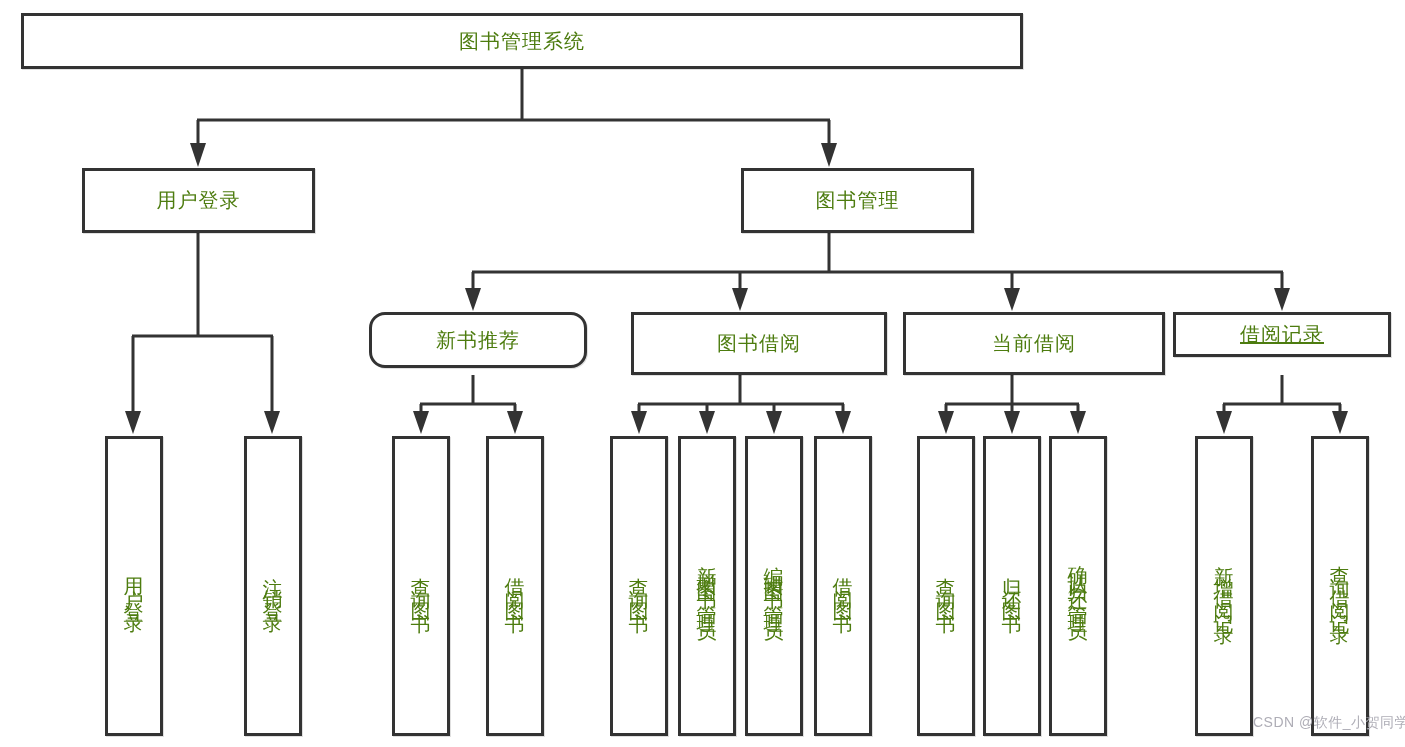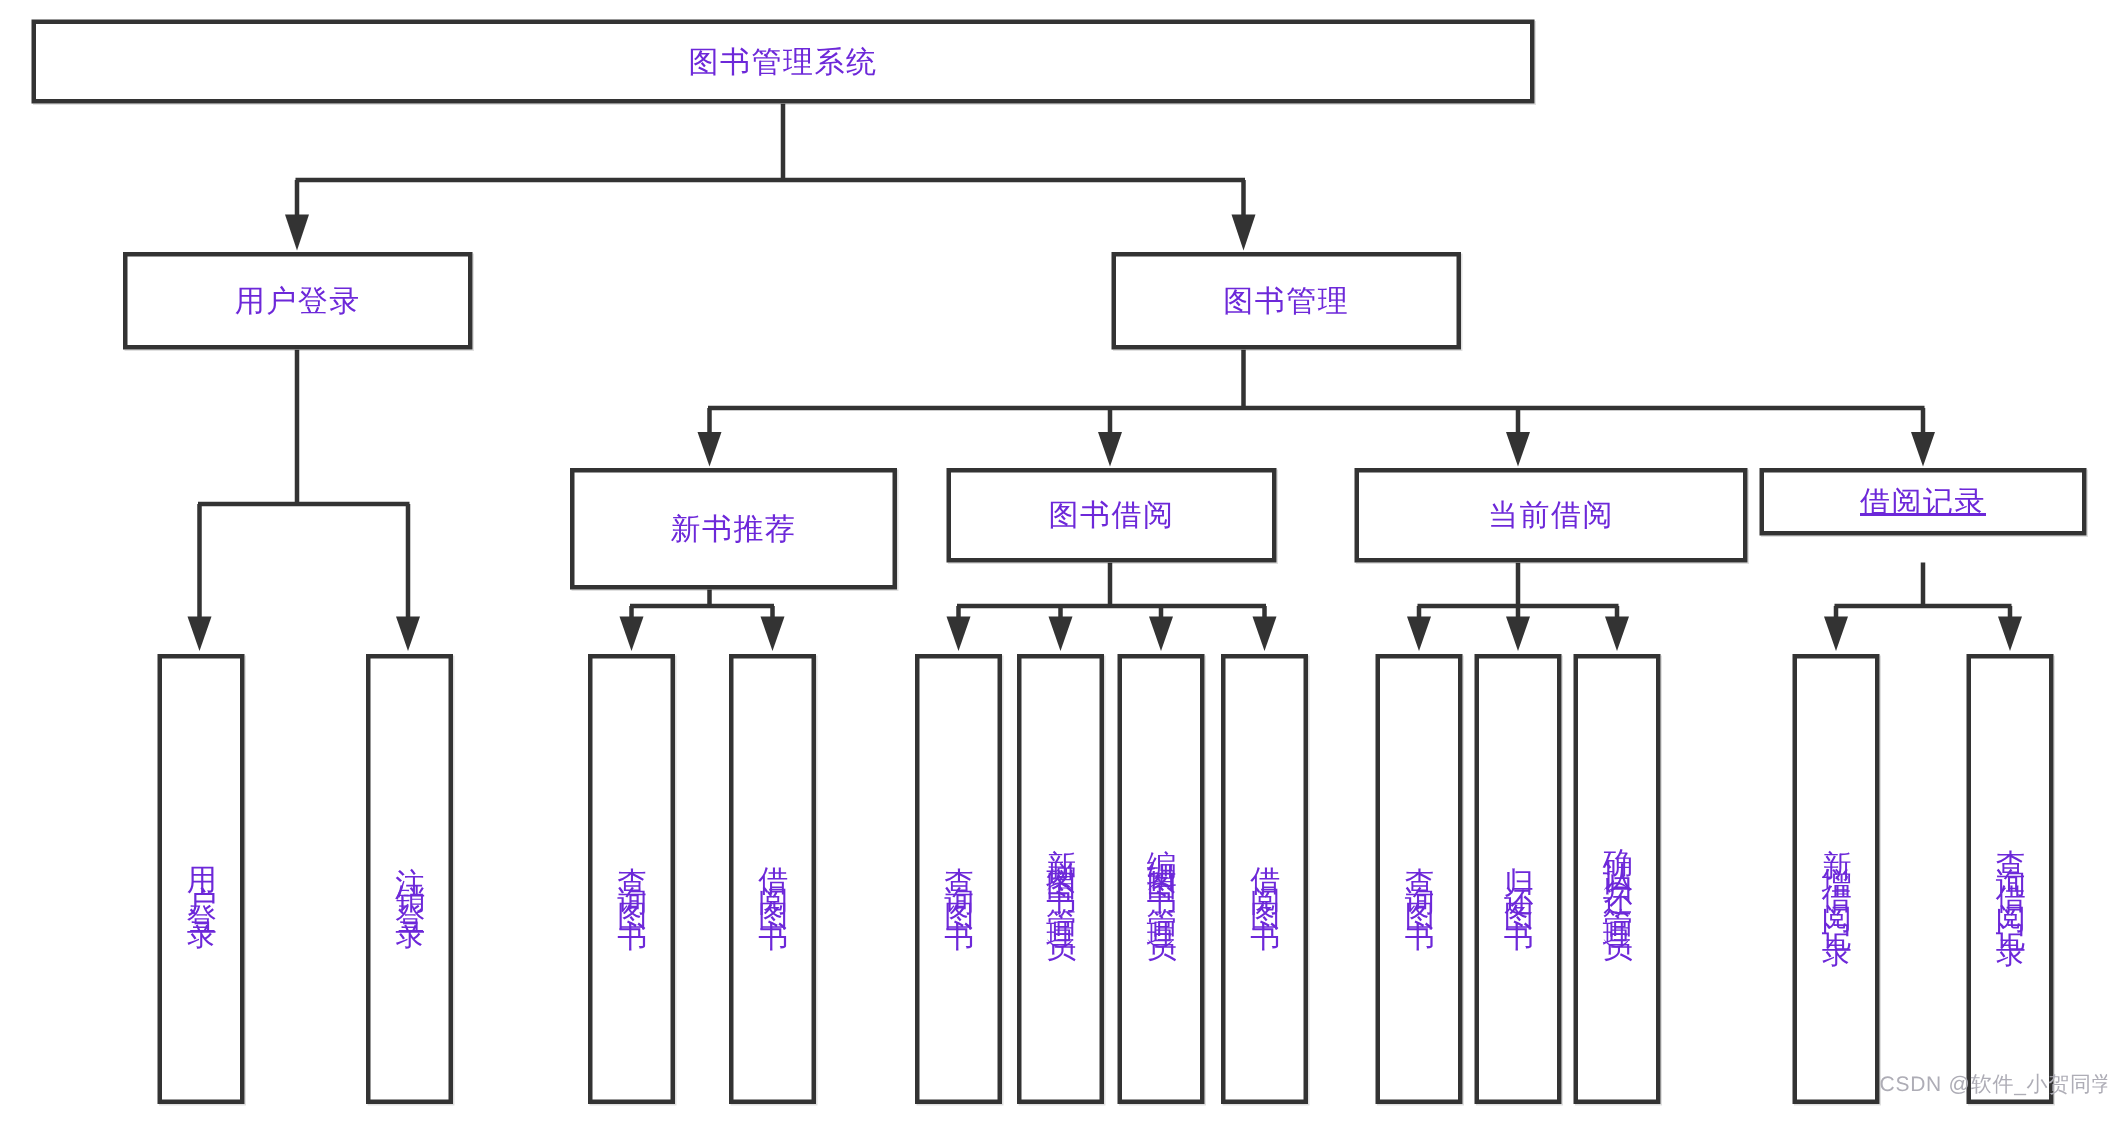--- a/index.html
+++ b/index.html
@@ -2,21 +2,21 @@
 <html><head>
 <meta charset="utf-8">
 <style>
   html,body{margin:0;padding:0;background:#ffffff;}
   body{font-family:"Liberation Sans","DejaVu Sans",sans-serif;}
   #stage{position:relative;width:1405px;height:747px;background:#fff;overflow:hidden;}
   #wires{position:absolute;left:0;top:0;width:1405px;height:747px;z-index:1;}
   .box{
     position:absolute;z-index:2;background:#fff;border:3px solid #333;
     box-sizing:border-box;display:flex;align-items:center;justify-content:center;
-    color:#6d28d9;font-size:20px;letter-spacing:1px;
+    color:#4d7c0f;font-size:20px;letter-spacing:1px;
     box-shadow:1px 1px 0 rgba(0,0,0,.12);
   }
   .vbox{
     writing-mode:vertical-rl;text-orientation:mixed;
     letter-spacing:12px;line-height:1;
   }
   .vbox.tight{letter-spacing:8px;}
   #watermark{
     position:absolute;z-index:5;left:1253px;top:714px;
     font-size:14px;color:#aeadb6;letter-spacing:0.5px;white-space:nowrap;
@@ -75,22 +75,22 @@
       <polygon points="1216,411 1232,411 1224,434" fill="#333" stroke="none"></polygon>
       <polygon points="1332,411 1348,411 1340,434" fill="#333" stroke="none"></polygon>
     </g>
   </svg>
 
   <div class="box" style="left:21px;top:13px;width:1002px;height:56px;">图书管理系统</div>
 
   <div class="box" style="left:82px;top:168px;width:233px;height:65px;">用户登录</div>
   <div class="box" style="left:713px;top:168px;width:233px;height:65px;margin-left:28px;">图书管理</div>
 
-  <div class="box" style="left:380px;top:312px;width:218px;height:81px;">新书推荐</div>
-  <div class="box" style="left:631px;top:312px;width:220px;height:63px;">图书借阅</div>
+  <div class="box" style="left:369px;top:312px;width:218px;height:56px;border-radius:16px;">新书推荐</div>
+  <div class="box" style="left:631px;top:312px;width:256px;height:63px;">图书借阅</div>
   <div class="box" style="left:903px;top:312px;width:262px;height:63px;">当前借阅</div>
   <div class="box" style="left:1173px;top:312px;width:218px;height:45px;text-decoration:underline;">借阅记录</div>
 
   <div class="box vbox" style="left:105px;top:436px;width:58px;height:300px;">用户登录</div>
   <div class="box vbox" style="left:244px;top:436px;width:58px;height:300px;">注销登录</div>
 
   <div class="box vbox" style="left:392px;top:436px;width:58px;height:300px;">查询图书</div>
   <div class="box vbox" style="left:486px;top:436px;width:58px;height:300px;">借阅图书</div>
 
   <div class="box vbox" style="left:610px;top:436px;width:58px;height:300px;">查询图书</div>

